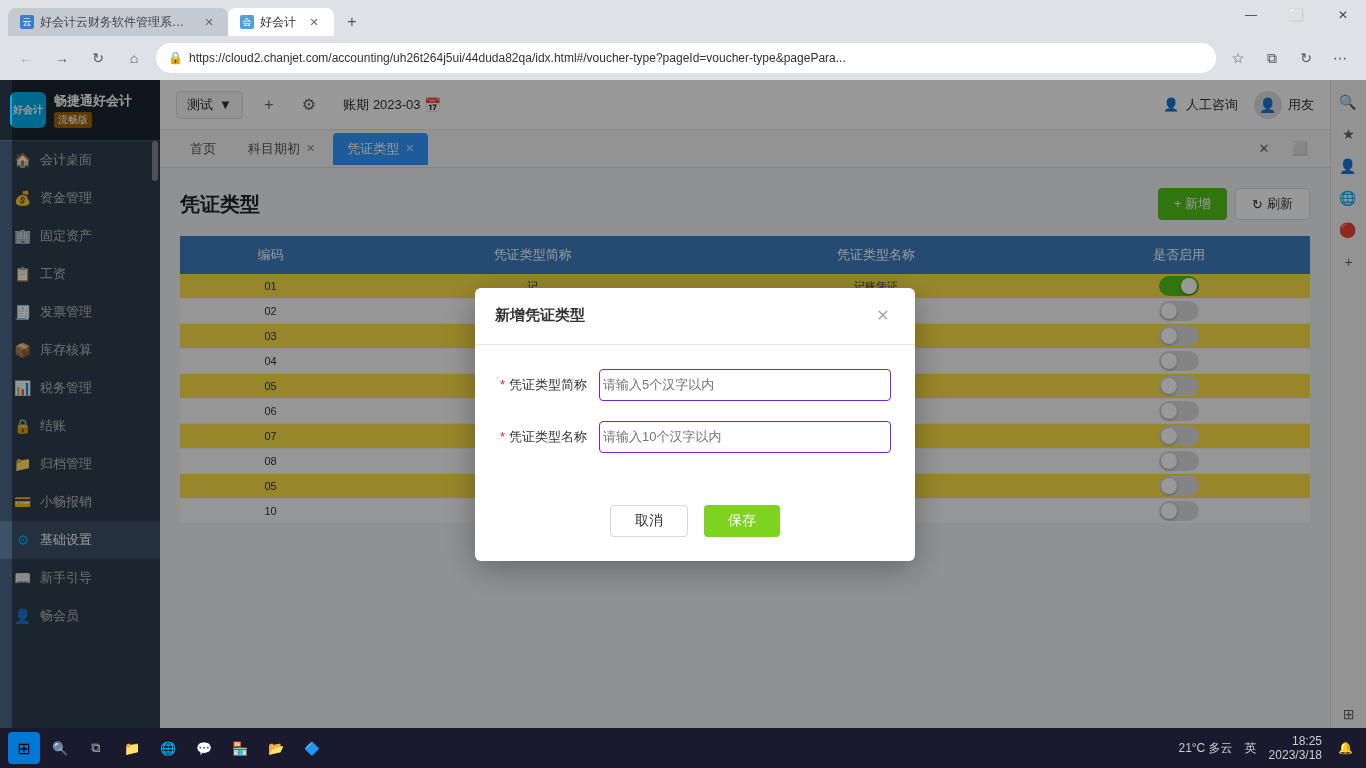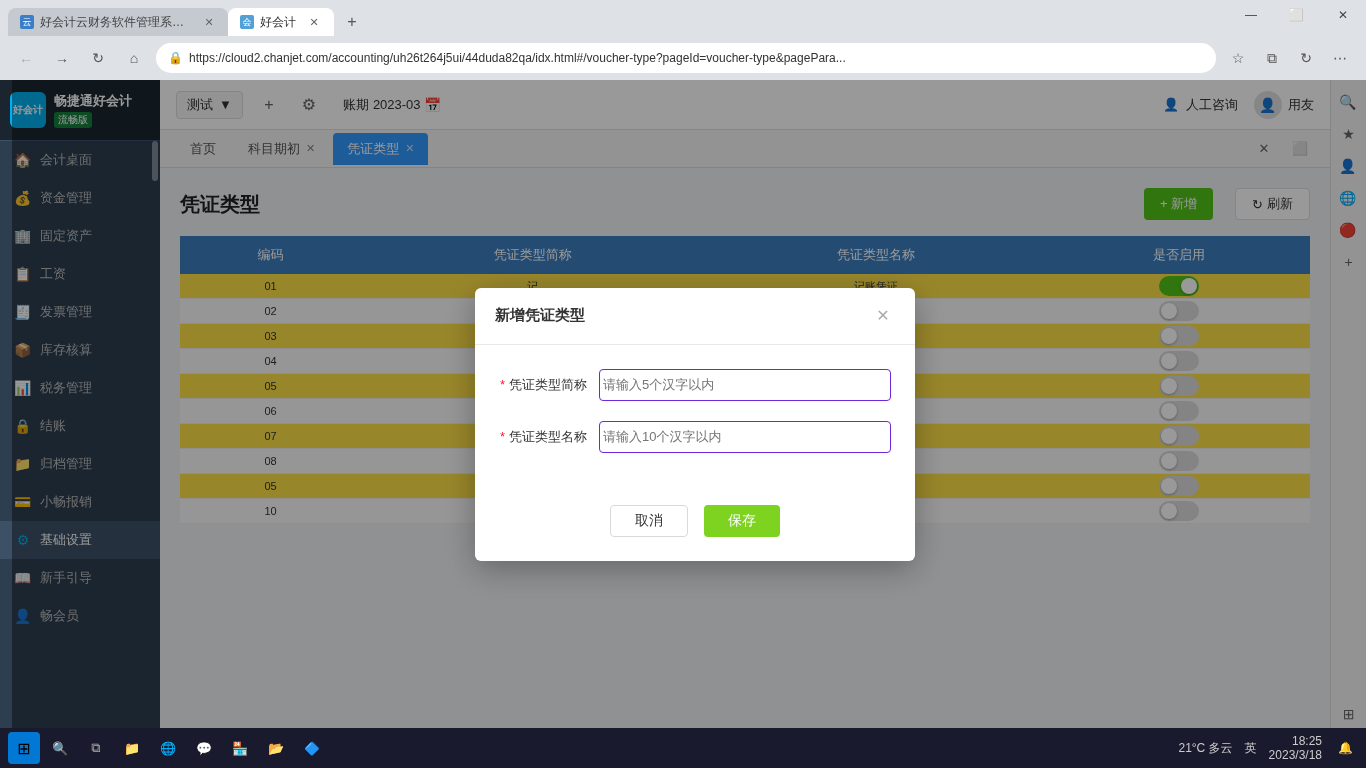--- a/index.html
+++ b/index.html
@@ -24,21 +24,21 @@
     .toolbar-icon { width: 28px; height: 28px; border-radius: 50%; display: flex; align-items: center; justify-content: center; cursor: pointer; color: #555; font-size: 14px; }
     .win-ctrl { width: 46px; height: 30px; display: flex; align-items: center; justify-content: center; cursor: pointer; color: #444; font-size: 12px; }
 
     
     .app-container { display: flex; height: calc(768px - 80px); }
 
     
     .sidebar { width: 160px; background: #2c3e50; color: #ccc; display: flex; flex-direction: column; flex-shrink: 0; height: 100%; overflow: hidden; }
     .sidebar-logo { background: #1a252f; padding: 12px 10px; display: flex; align-items: center; gap: 8px; border-bottom: 1px solid #3d5166; }
     .logo-icon { width: 36px; height: 36px; background: #00b0f0; border-radius: 6px; display: flex; align-items: center; justify-content: center; font-size: 10px; color: white; font-weight: bold; flex-shrink: 0; }
-    .logo-sub { font-size: 10px; background: #15803d; color: white; padding: 1px 4px; border-radius: 3px; margin-top: 2px; display: inline-block; }
+    .logo-sub { font-size: 10px; background: #a16207; color: white; padding: 1px 4px; border-radius: 3px; margin-top: 2px; display: inline-block; }
     .sidebar-menu { flex: 1; overflow-y: auto; }
     .sidebar-menu::-webkit-scrollbar { width: 4px; }
     .sidebar-menu::-webkit-scrollbar-thumb { background: #555; }
     .menu-item { display: flex; align-items: center; gap: 8px; padding: 10px 14px; cursor: pointer; color: #bbb; font-size: 13px; }
     .menu-item.active { color: #fff; background: #3d5166; }
     .menu-item.active .menu-icon { color: #00b0f0; }
     .menu-icon { width: 18px; height: 18px; display: flex; align-items: center; justify-content: center; font-size: 14px; flex-shrink: 0; }
     .sidebar-bottom { padding: 8px 14px; border-top: 1px solid #3d5166; cursor: pointer; color: #aaa; font-size: 12px; display: flex; align-items: center; gap: 6px; }
 
     
@@ -56,21 +56,21 @@
     
     .page-tabs { display: flex; align-items: center; background: #f5f5f5; border-bottom: 1px solid #ddd; padding: 0 16px; height: 38px; gap: 4px; }
     .page-tab { display: flex; align-items: center; padding: 0 14px; height: 32px; cursor: pointer; font-size: 13px; color: #555; border-radius: 4px 4px 0 0; gap: 6px; }
     .page-tab.active { background: #3399ff; color: #fff; }
     .tab-x { font-size: 11px; cursor: pointer; opacity: 0.7; }
 
     
     .main-content { flex: 1; background: #f0f2f5; overflow: auto; padding: 20px; }
     .page-header { display: flex; align-items: center; justify-content: space-between; margin-bottom: 16px; }
     .page-title { font-size: 20px; font-weight: bold; color: #222; }
-    .header-actions { display: flex; gap: 22px; border-radius: 7px; }
+    .header-actions { display: flex; gap: 8px; border-radius: 7px; }
     .btn-primary { background: #52c41a; color: white; border: none; padding: 6px 16px; border-radius: 4px; cursor: pointer; font-size: 13px; display: flex; align-items: center; gap: 4px; }
     .btn-default { background: white; color: #333; border: 1px solid #ddd; padding: 6px 16px; border-radius: 4px; cursor: pointer; font-size: 13px; display: flex; align-items: center; gap: 4px; }
 
     
     .data-table { width: 100%; border-collapse: collapse; background: #fde047; }
     .data-table thead tr { background: #3d7ebf; color: white; }
     .data-table thead th { padding: 10px 16px; text-align: center; font-weight: normal; font-size: 13px; }
     .data-table tbody tr { border-bottom: 1px solid #f0f0f0; }
     .data-table tbody tr:nth-child(even) { background: #fafafa; }
     .data-table tbody td { padding: 2px 16px; text-align: center; font-size: 11px; color: #333; }

